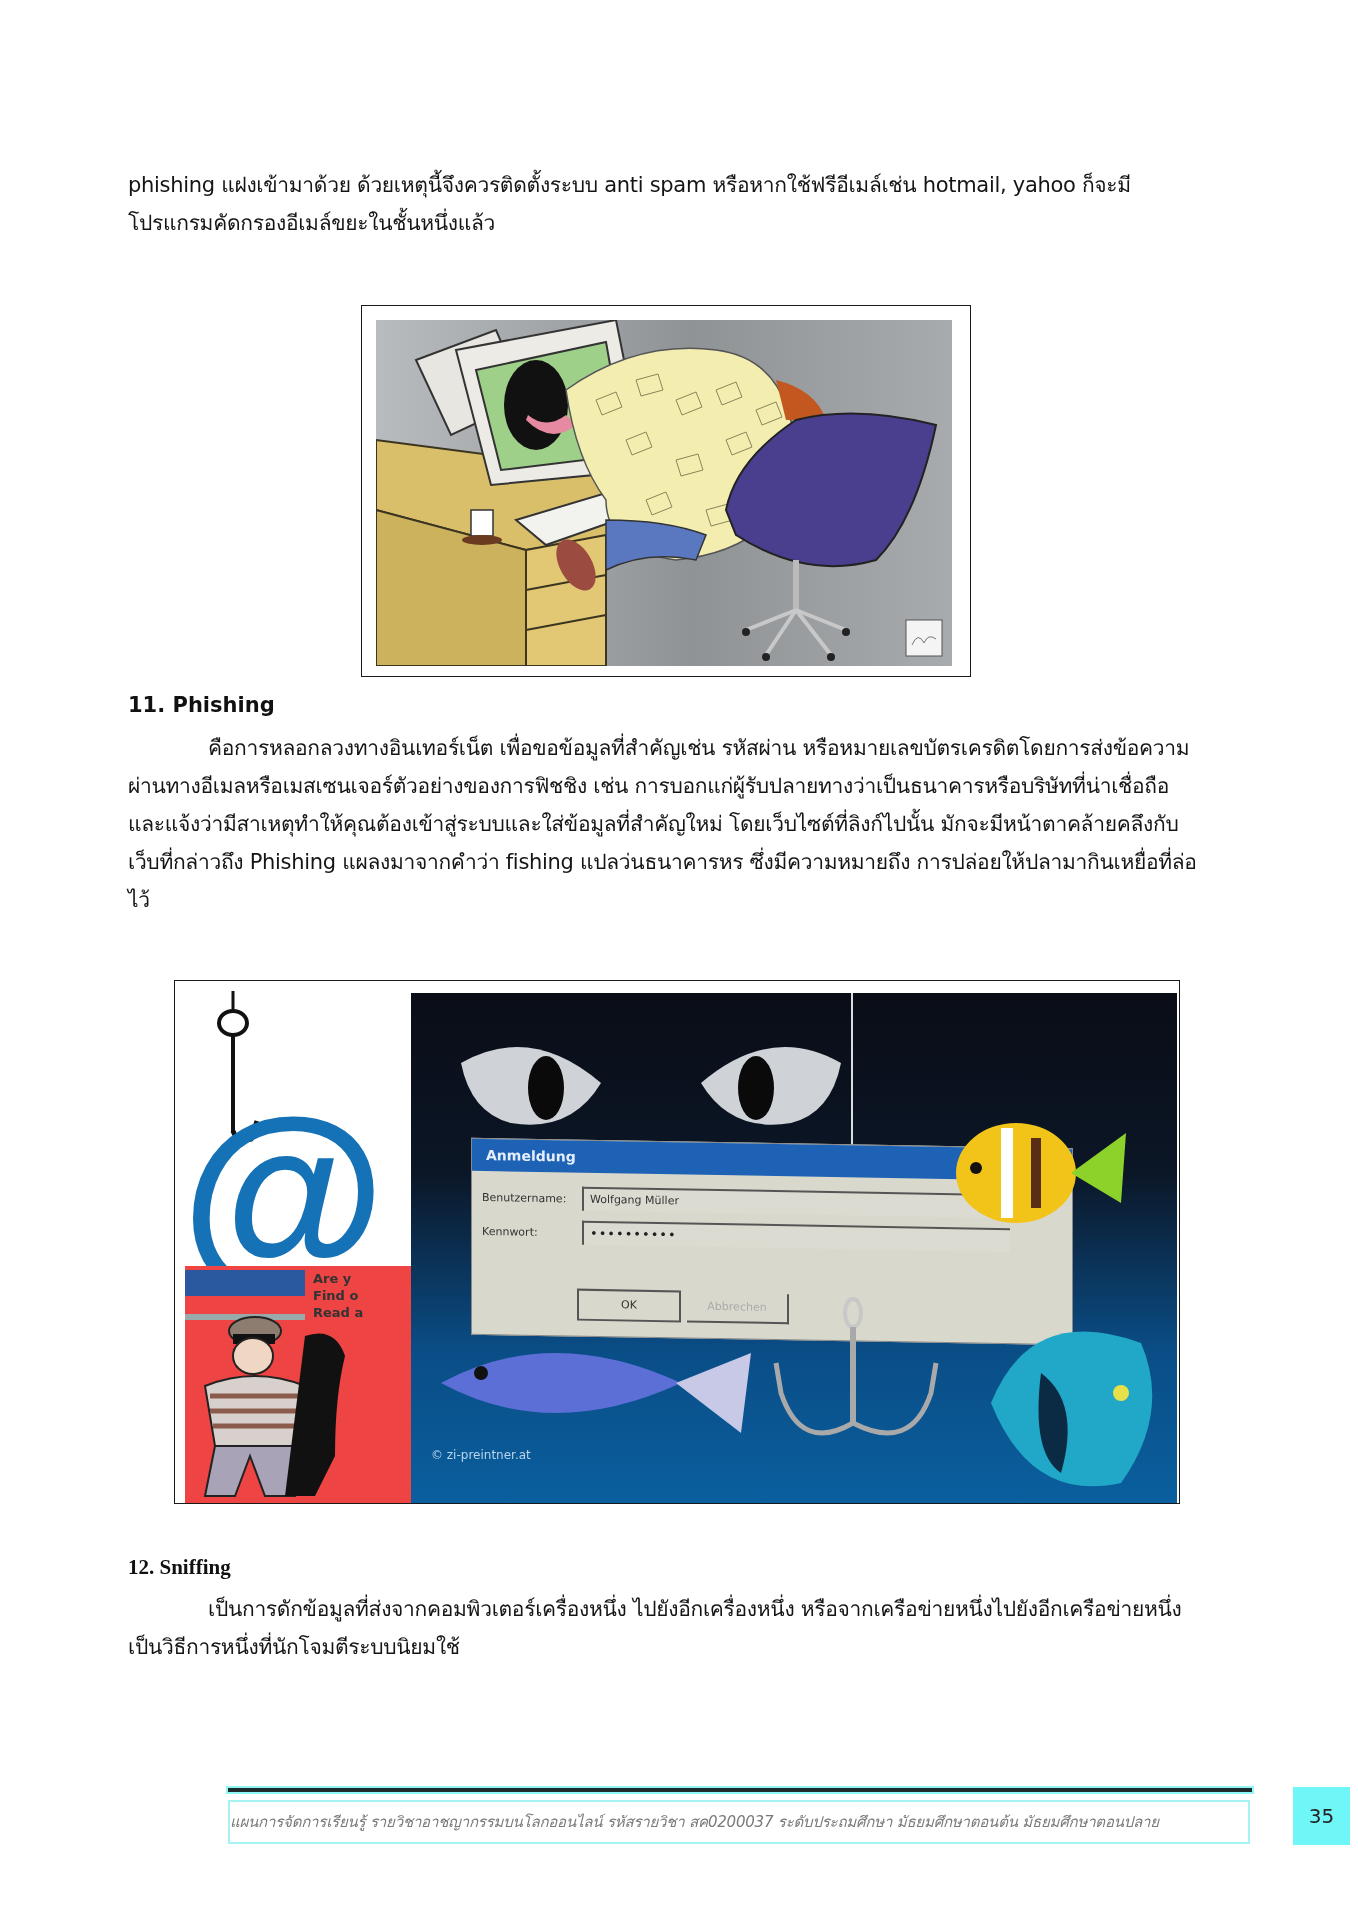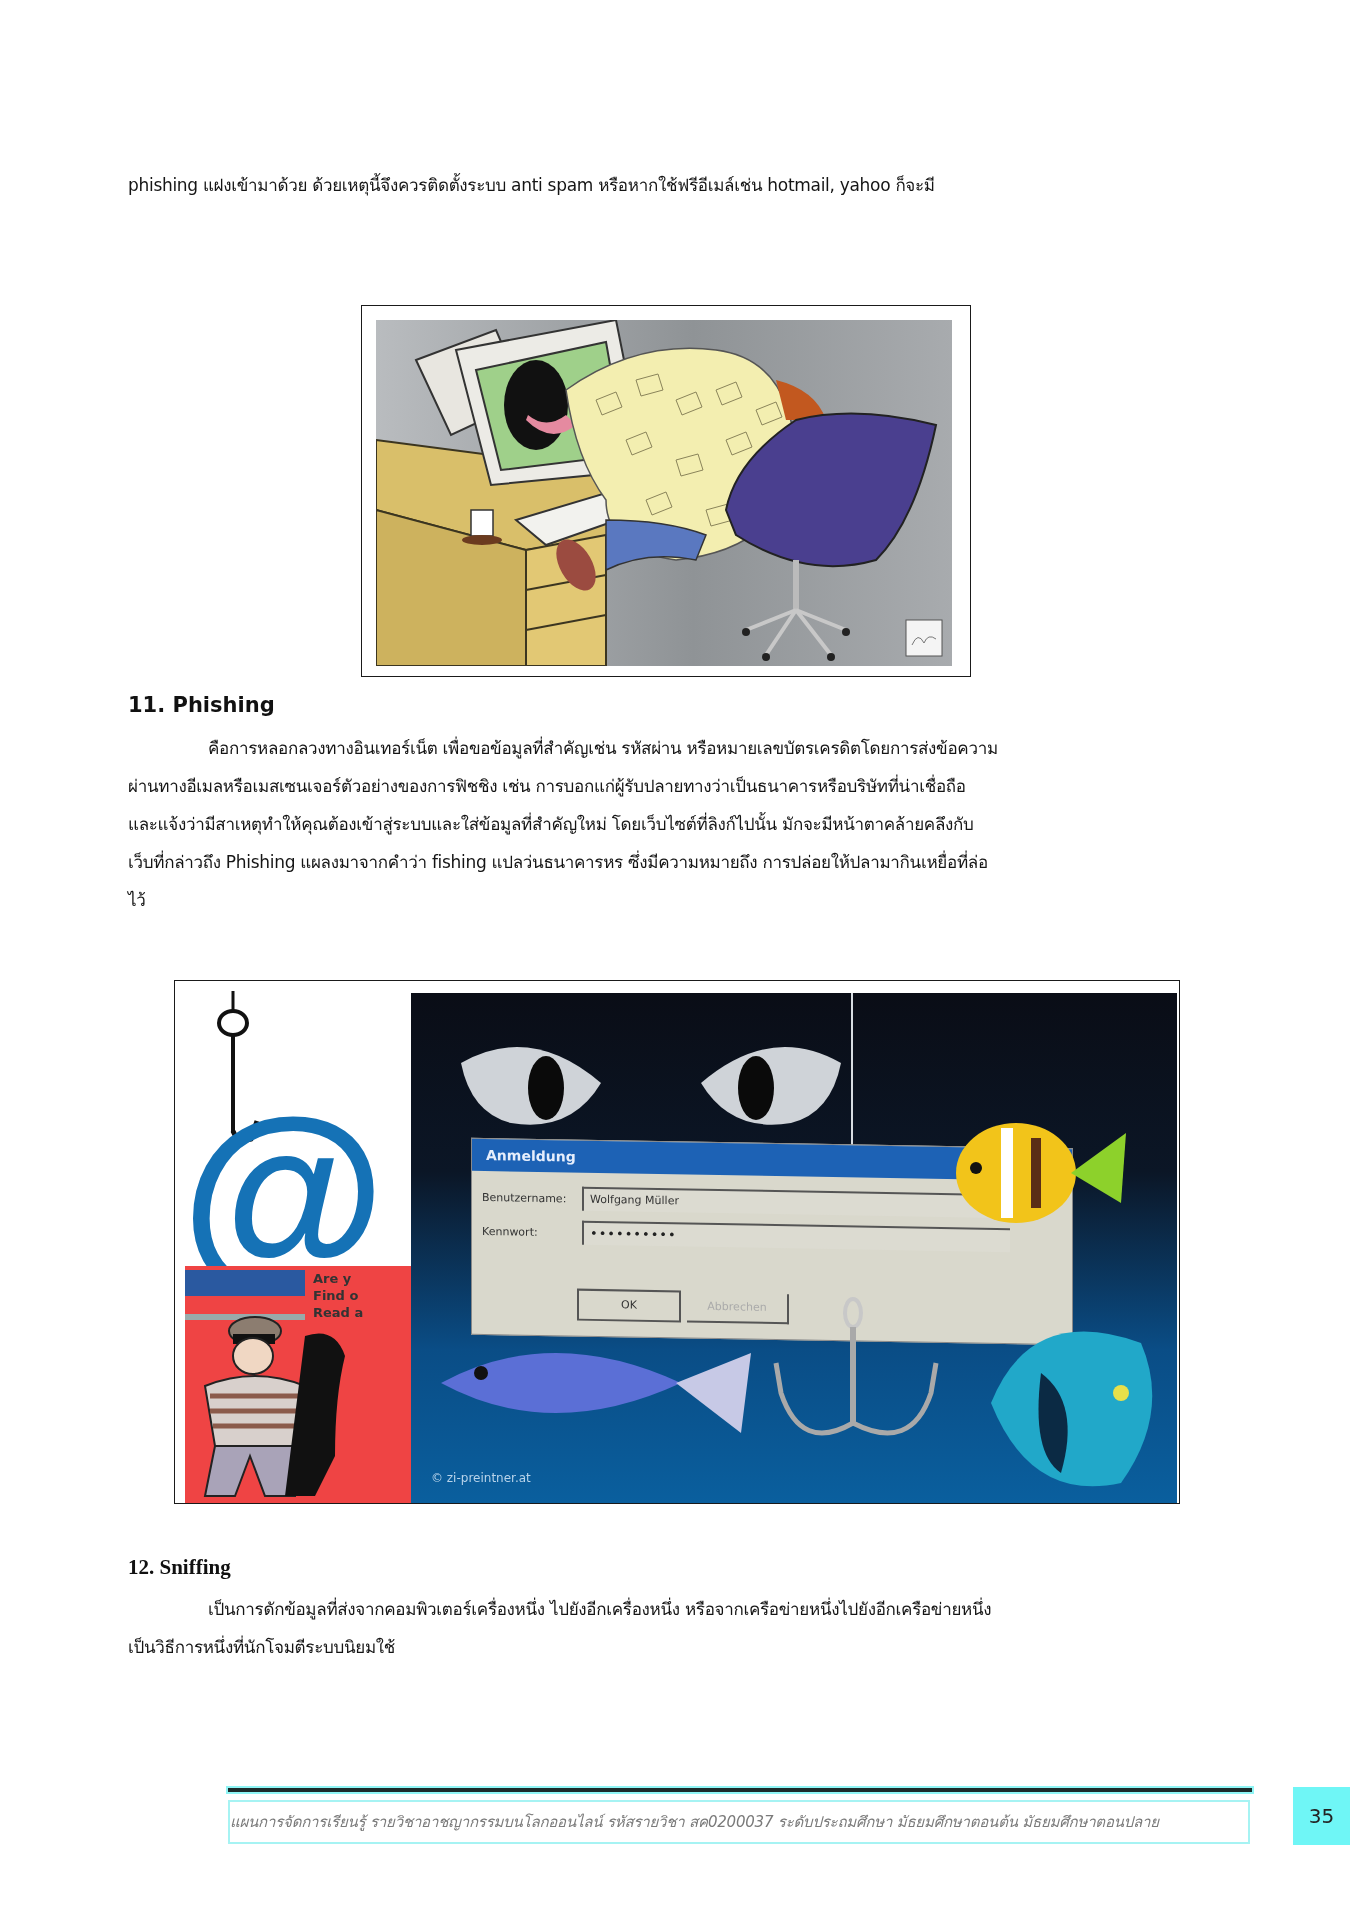--- a/index.html
+++ b/index.html
@@ -2,21 +2,21 @@
 <html><head>
 <meta charset="utf-8">
 <style>
   html, body { margin:0; padding:0; }
   body {
     width:1358px; height:1920px; background:#ffffff; position:relative; overflow:hidden;
     font-family:"DejaVu Sans", "Liberation Sans", sans-serif; color:#111;
   }
   .abs { position:absolute; }
   .para {
-    font-size:17px; line-height:38px; color:#151515; letter-spacing:-0.3px;
+    font-size:21px; line-height:38px; color:#151515; letter-spacing:-0.3px;
   }
   .para .line { display:block; white-space:nowrap; }
   .heading { font-weight:bold; font-size:21px; color:#111; }
   .indent { padding-left:80px; }
 
   .frame { border:1.5px solid #1a1a1a; background:#fff; }
 
   
   #illus1 { left:361px; top:305px; width:608px; height:370px; }
   #illus1 .inner { position:absolute; left:14px; top:14px; width:576px; height:346px;
@@ -32,20 +32,21 @@
      box-sizing:border-box; display:flex; align-items:center; }
   .footer-text { font-style:italic; font-size:15px; color:#7a7a7a; white-space:nowrap; letter-spacing:-0.2px; }
   .page-num { left:1293px; top:1787px; width:57px; height:58px; background:#6ff6f6;
      display:flex; align-items:center; justify-content:center; font-size:20px; color:#222; }
 </style>
 </head>
 <body>
 
 <div class="abs para" style="left:128px; top:166px; width:1140px;">
   <span class="line">phishing แฝงเข้ามาด้วย ด้วยเหตุนี้จึงควรติดตั้งระบบ anti spam หรือหากใช้ฟรีอีเมล์เช่น hotmail, yahoo ก็จะมี</span>
+  <span class="line">โปรแกรมคัดกรองอีเมล์ขยะในชั้นหนึ่งแล้ว</span>
 </div>
 
 <div id="illus1" class="abs frame">
   <div class="inner">
     <svg width="576" height="346" viewBox="0 0 576 346">
 
       <polygon points="0,120 230,150 470,150 470,180 150,230 0,190" fill="#d9bf6a" stroke="#3b3520" stroke-width="2"></polygon>
       <polygon points="0,190 150,230 150,346 0,346" fill="#cdb25e" stroke="#3b3520" stroke-width="2"></polygon>
       <polygon points="150,230 230,215 230,346 150,346" fill="#e2c874" stroke="#3b3520" stroke-width="2"></polygon>
       <line x1="150" y1="270" x2="230" y2="255" stroke="#3b3520" stroke-width="2"></line>
@@ -189,21 +190,21 @@
       <svg class="abs" style="left:20px; top:330px;" width="340" height="140" viewBox="0 0 340 140">
         <path d="M10 60 Q120 0 250 60 Q120 120 10 60 Z" fill="#5b6fd6"></path>
         <path d="M245 60 L320 30 L310 110 Z" fill="#c7c9e6"></path>
         <circle cx="50" cy="50" r="7" fill="#111"></circle>
       </svg>
       <svg class="abs" style="left:560px; top:290px;" width="200" height="220" viewBox="0 0 200 220">
         <path d="M20 120 Q60 20 170 60 Q200 130 150 200 Q60 220 20 120 Z" fill="#21a8c9"></path>
         <path d="M70 90 Q110 120 90 190 Q60 170 70 90 Z" fill="#0b2a44"></path>
         <circle cx="150" cy="110" r="8" fill="#e7e04a"></circle>
       </svg>
-      <div class="abs" style="left:20px; top:478px; font-size:12px; color:#b8d3ea;">© zi-preintner.at</div>
+      <div class="abs" style="left:20px; top:455px; font-size:12px; color:#b8d3ea;">© zi-preintner.at</div>
     </div>
   </div>
 </div>
 
 <div class="abs heading" style="left:128px; top:1555px;font-family:Liberation Serif, serif;">12. Sniffing</div>
 <div class="abs para" style="left:128px; top:1590px; width:1140px;">
   <span class="line indent">เป็นการดักข้อมูลที่ส่งจากคอมพิวเตอร์เครื่องหนึ่ง ไปยังอีกเครื่องหนึ่ง หรือจากเครือข่ายหนึ่งไปยังอีกเครือข่ายหนึ่ง</span>
   <span class="line">เป็นวิธีการหนึ่งที่นักโจมตีระบบนิยมใช้</span>
 </div>
 

